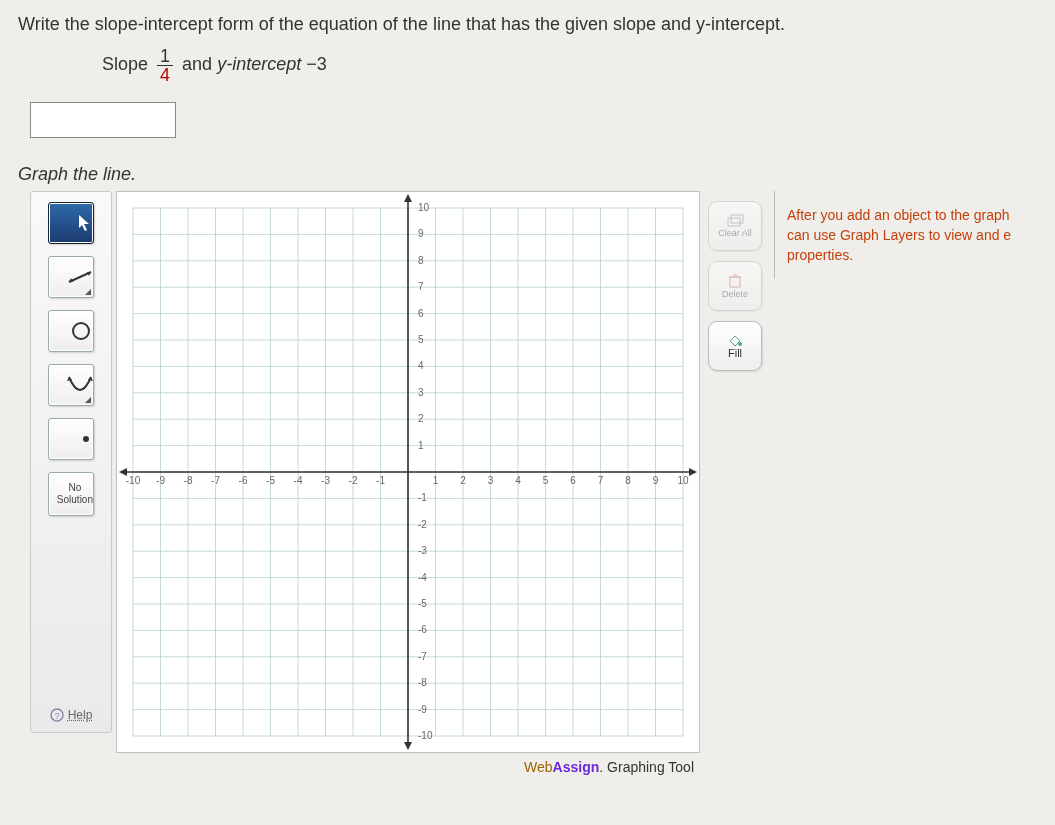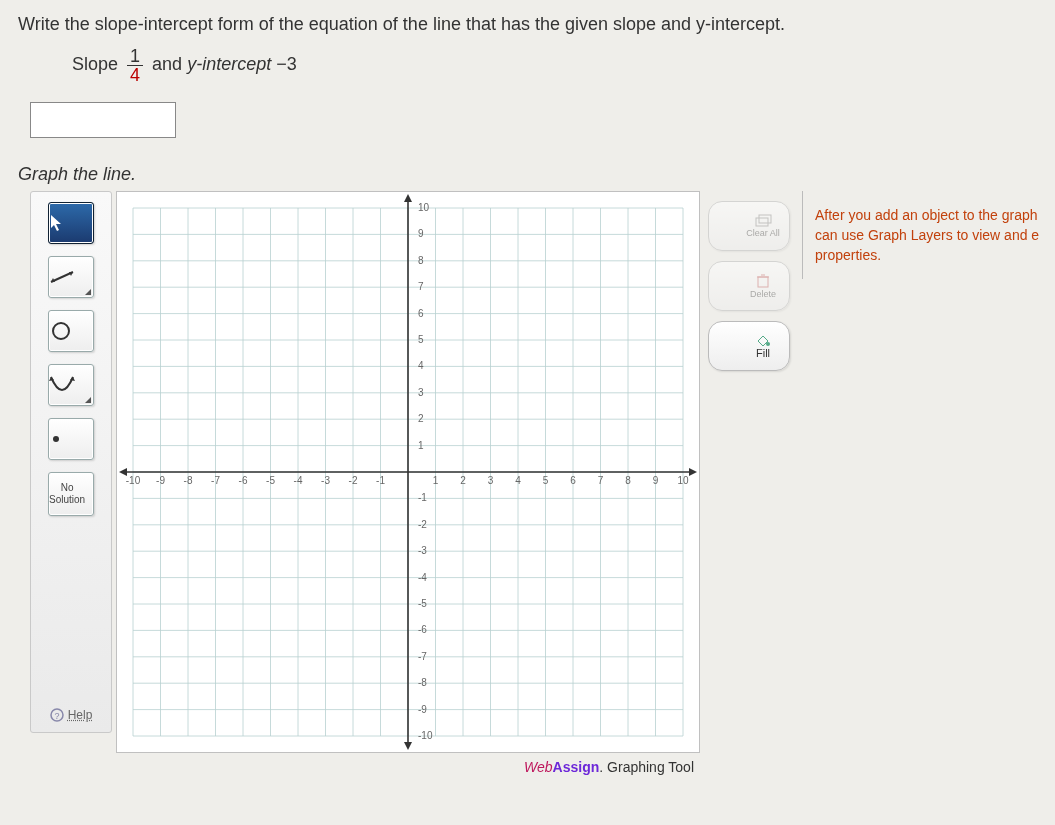--- a/index.html
+++ b/index.html
@@ -8,21 +8,21 @@
     font-family: Arial, Helvetica, sans-serif;
     background: #efeeea;
     color: #333;
     width: 1055px;
   }
   .problem {
     padding: 14px 18px 8px 18px;
     font-size: 18px;
   }
   .given {
-    padding: 4px 18px 10px 72px;
+    padding: 4px 18px 10px 102px;
     font-size: 18px;
   }
   .frac {
     display: inline-block;
     vertical-align: middle;
     text-align: center;
     line-height: 1;
     margin: 0 4px;
   }
   .frac .num { display:block; border-bottom:1px solid #333; padding:0 3px; }
@@ -56,48 +56,47 @@
     align-items: center;
   }
   .tool {
     width: 44px;
     height: 40px;
     border: 1px solid #9aa;
     border-radius: 3px;
     background: linear-gradient(#fff,#eee);
     display:flex;
     align-items:center;
-    justify-content:flex-start;
+    justify-content:flex-end;
     box-shadow: inset 0 0 0 1px #fff, 1px 1px 2px rgba(0,0,0,0.15);
     position:relative;
   }
   .tool.active {
     background: linear-gradient(#2d6aaa,#1b3a6f);
     border-color:#123;
     color:#fff;
   }
   .tool .corner { position:absolute; right:2px; bottom:2px; width:0; height:0; border-left:6px solid transparent; border-bottom:6px solid #555;}
   .tool.nosol { height: 42px; font-size:10px; text-align:center; line-height:12px; color:#444; background:linear-gradient(#fff,#eee);}
   .help { margin-top:auto; font-size:12px; color:#666; display:flex; align-items:center; gap:4px; padding-top:180px;}
   .help span { text-decoration: underline dotted; text-align: center; }
   .canvas-wrap { position:relative; margin-left:4px; border:1px solid #c0c0c0; background:#fff;}
   .canvas-wrap svg { display:block; }
   .side-tools {
     display:flex; flex-direction:column; gap:10px; margin-left:8px; padding-top:10px;
   }
   .side-btn {
-    width:52px; height:48px; border:1px solid #bbb; border-radius:14px;
+    width:52px; height:48px; border:1px solid #bbb; border-radius:9px;
     background:linear-gradient(#fff,#eee); display:flex; flex-direction:column;
     align-items:center; justify-content:center; font-size:10px; color:#666;
     box-shadow: 1px 1px 2px rgba(0,0,0,0.1);
-    padding-left: 28px;
   }
   .side-btn.disabled { opacity:0.5; }
   .footer { font-size:14px; text-align:right; padding:6px 4px 2px 0; color:#333;}
-  .footer .wa .w { color:#be185d; font-weight:500;font-style:italic;}
+  .footer .wa .w { color:#a16207; font-weight:500;}
   .footer .wa .a { color:#6d28d9; font-weight:700;}
   .layers {
     margin-left: 12px;
     border-left:1px solid #bbb;
     width: 252px;
   }
   .layers-header {
     font-weight:bold;
     font-size:16px;
     padding:14px 12px;

